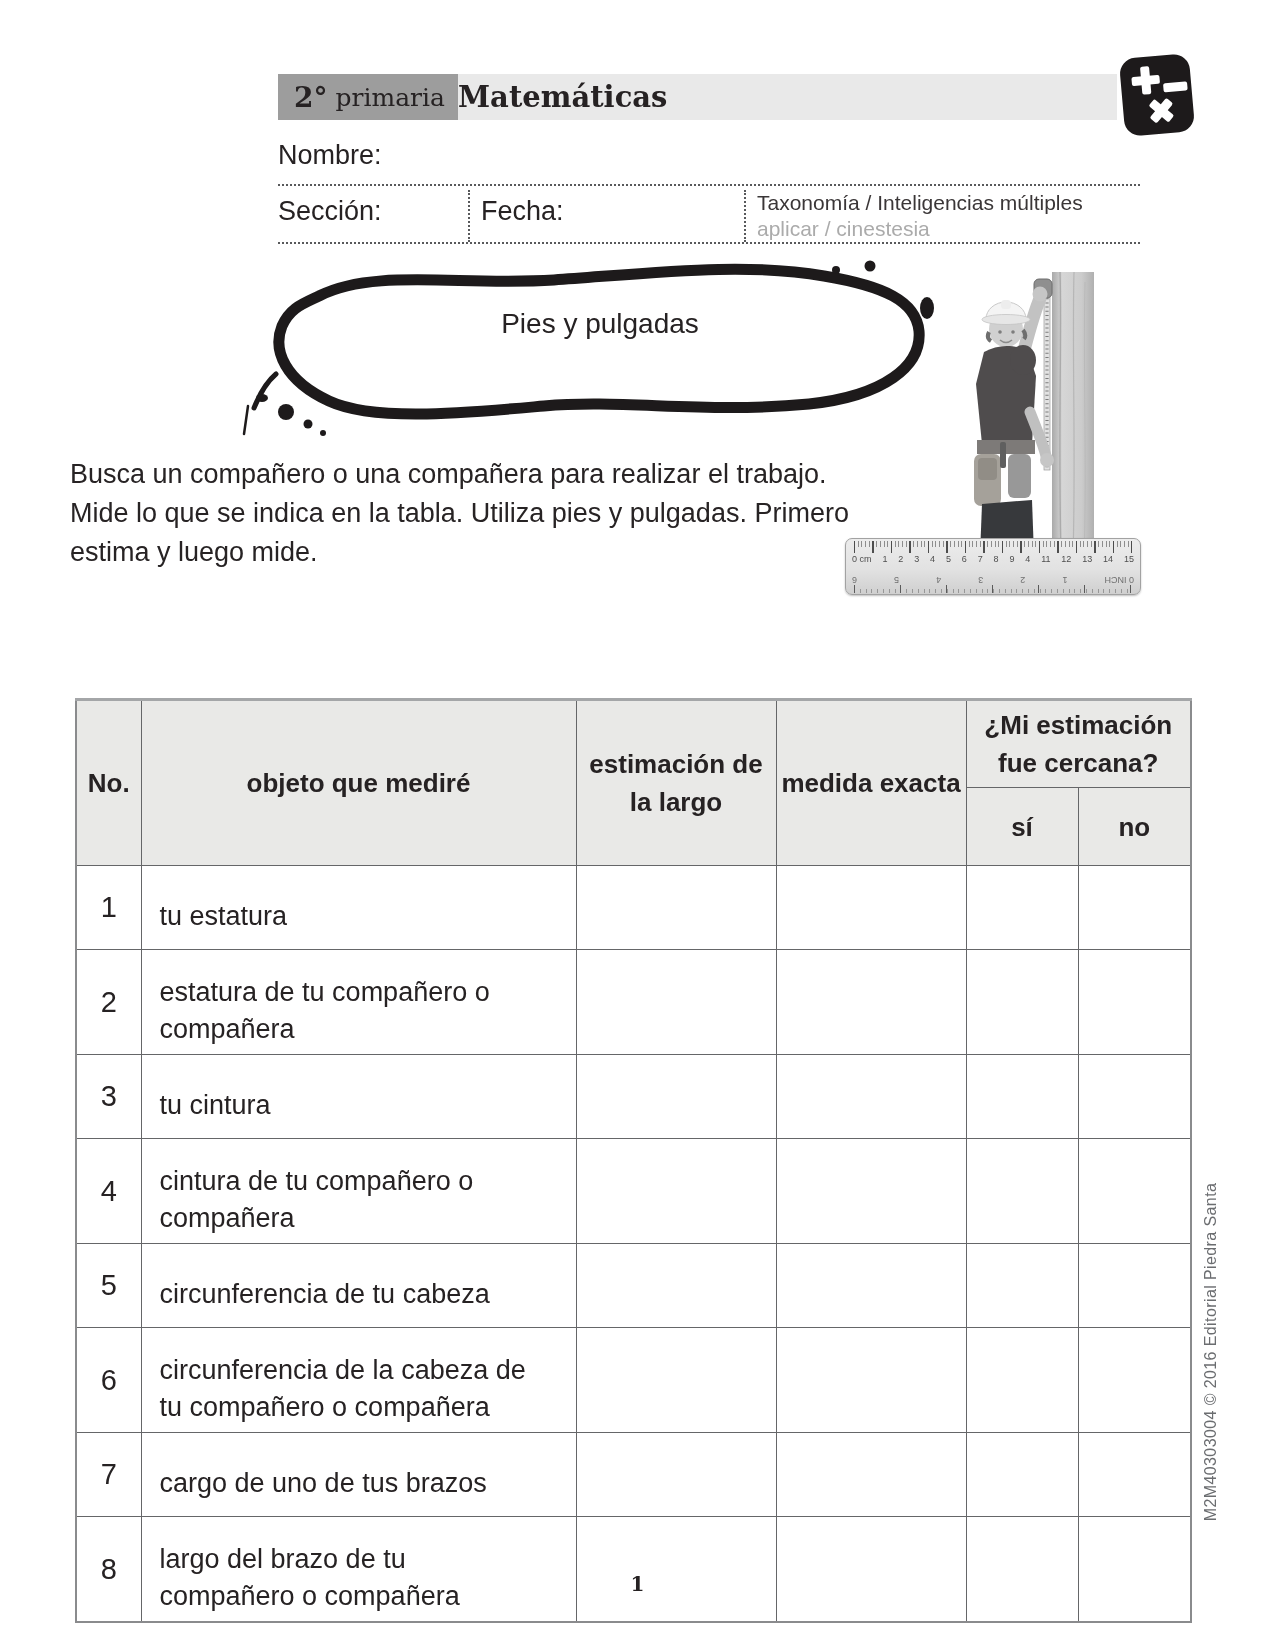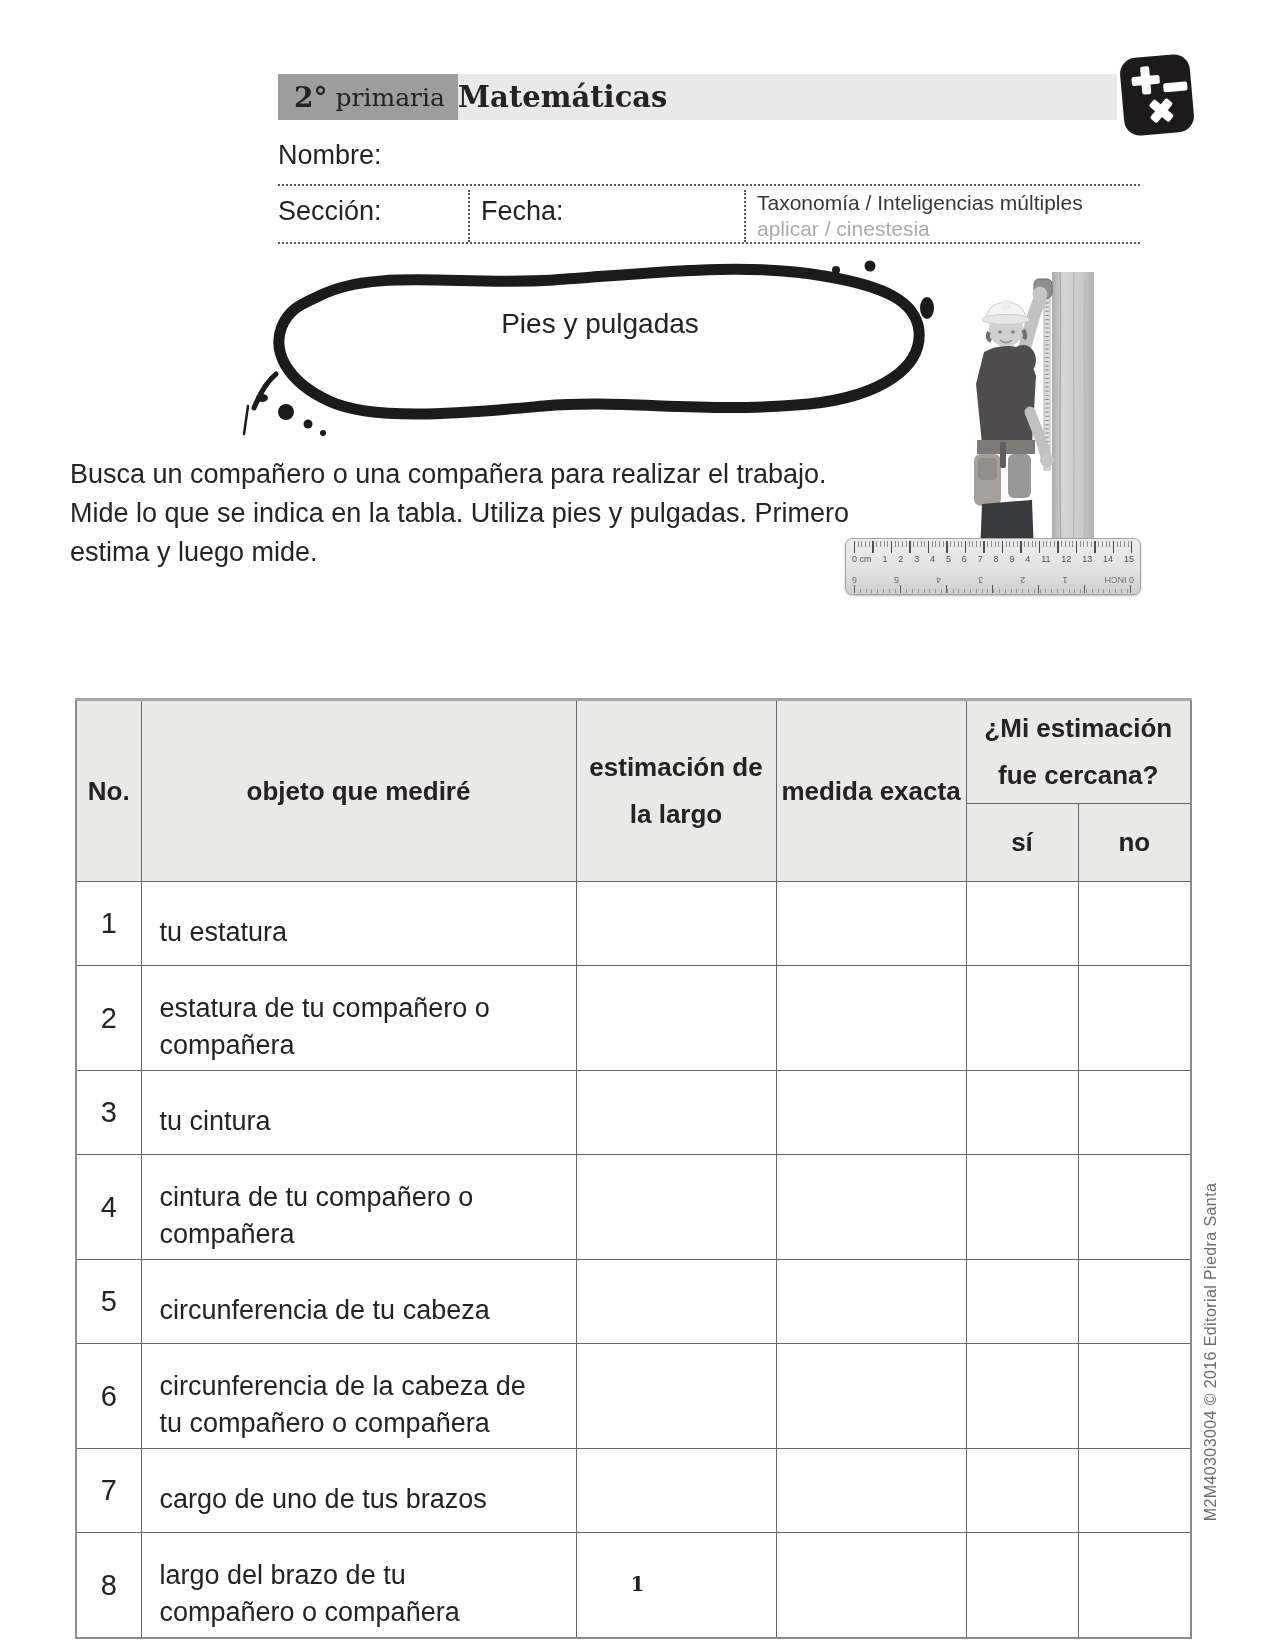--- a/index.html
+++ b/index.html
@@ -80,21 +80,21 @@
 
   
   .mtable{
     position:absolute;left:75px;top:698px;width:1115px;
     border-collapse:collapse;table-layout:fixed;
     font-size:27px;color:#262223;
   }
   .mtable th,.mtable td{border:1px solid #656668;}
   .mtable{border:2px solid #8a8b8d;border-top:3px solid #a4a6a8;}
   .mtable thead th{
-    background:#e9e9e7;font-weight:bold;font-size:26px;line-height:47px;
+    background:#e9e9e7;font-weight:bold;font-size:26px;line-height:38px;
     text-align:center;vertical-align:middle;padding:4px;
   }
   .mtable thead tr:first-child{height:88px;}
   .mtable thead tr:last-child{height:78px;}
   .mtable tbody tr{height:84px;}
   .mtable td.num{text-align:center;vertical-align:middle;font-size:29px;}
   .mtable td.obj{vertical-align:middle;padding:24px 40px 6px 18px;line-height:37px;}
   .mtable td.blank{background:#fff;}
 
   

